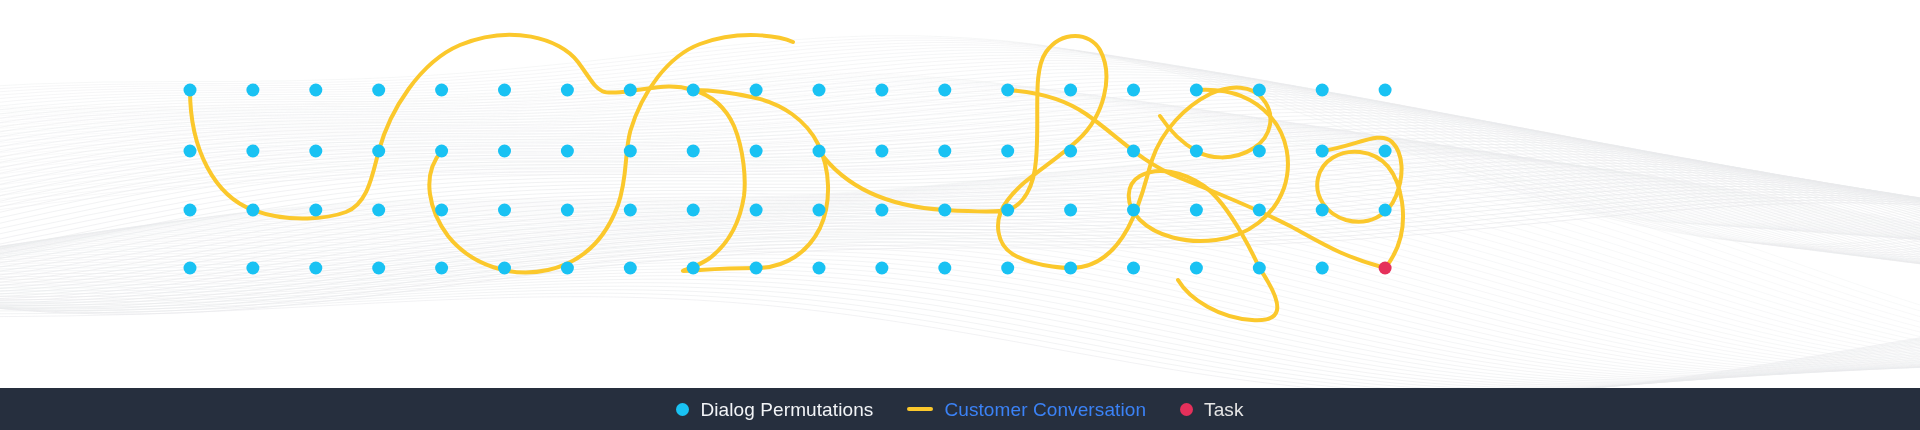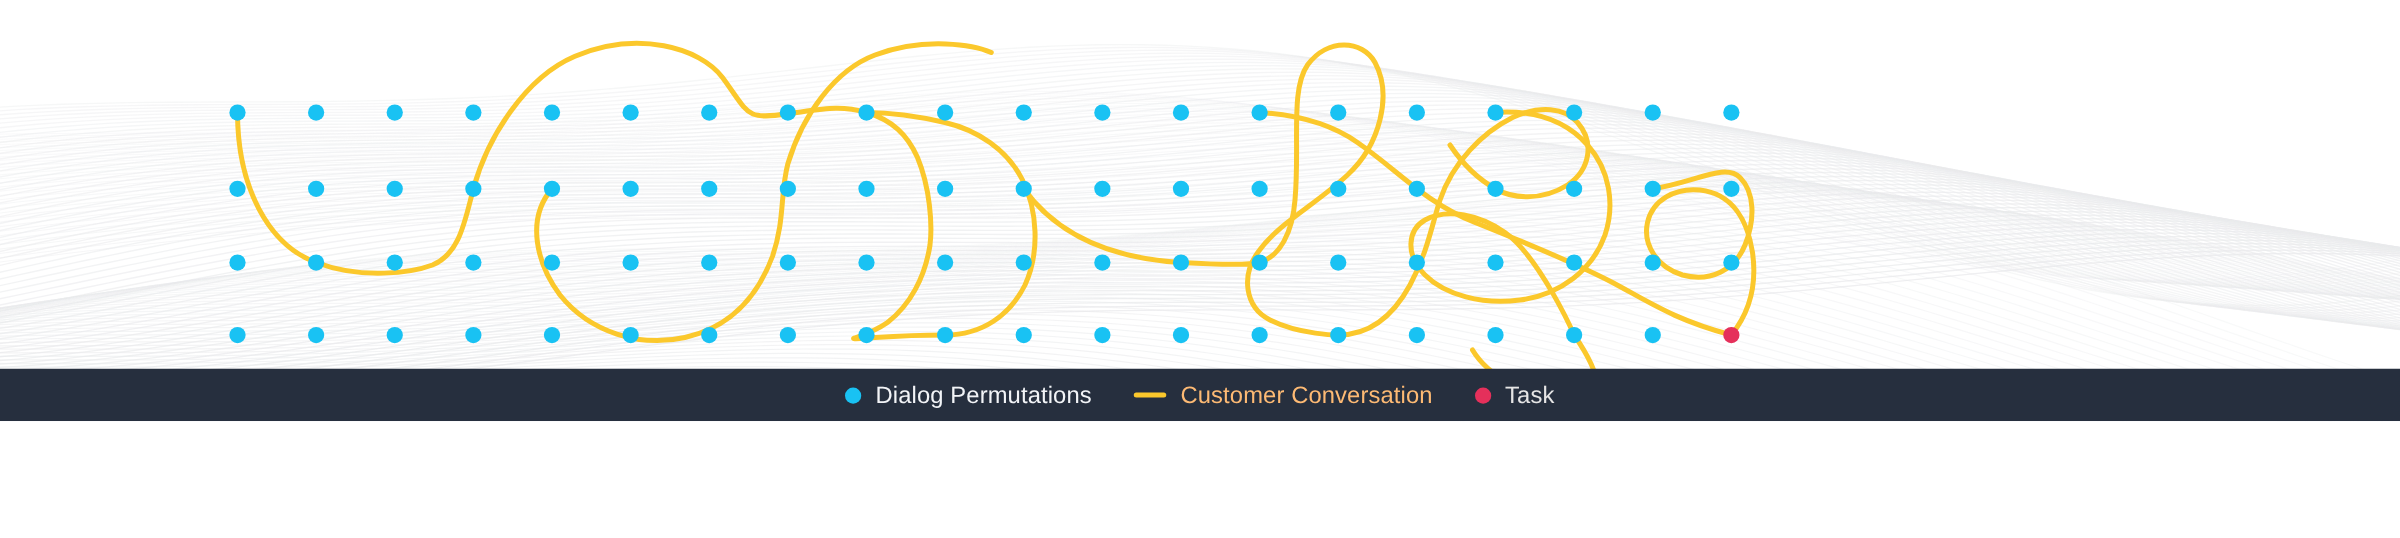--- a/index.html
+++ b/index.html
@@ -7,21 +7,21 @@
     margin: 0;
     padding: 0;
     background: #ffffff;
   }
   body {
     font-family: "Liberation Sans", sans-serif;
   }
   #stage {
     position: relative;
     width: 1920px;
-    height: 337px;
+    height: 430px;
     overflow: hidden;
     background: #ffffff;
   }
   #canvas-wrap {
     position: absolute;
     left: 0; top: 0;
     width: 1920px;
     height: 388px;
     overflow: hidden;
   }
@@ -309,21 +309,21 @@
     </svg>
   </div>
 
   <div id="legend-bar" style="background: rgb(38, 47, 62);">
     <div class="legend-item">
       <span class="legend-swatch-dot" style="background: rgb(25, 194, 243);"></span>
       <span class="legend-label" style="color: rgb(242, 244, 247);">Dialog Permutations</span>
     </div>
     <div class="legend-item">
       <span class="legend-swatch-line" style="background: rgb(251, 200, 44);"></span>
-      <span class="legend-label" style="color: #fdba74;">Customer Conversation</span>
+      <span class="legend-label" style="color: #3b82f6;">Customer Conversation</span>
     </div>
     <div class="legend-item">
       <span class="legend-swatch-dot" style="background: rgb(229, 48, 91);"></span>
       <span class="legend-label" style="color: #e5e5e5;">Task</span>
     </div>
   </div>
 
 </div>
 
 </body></html>

